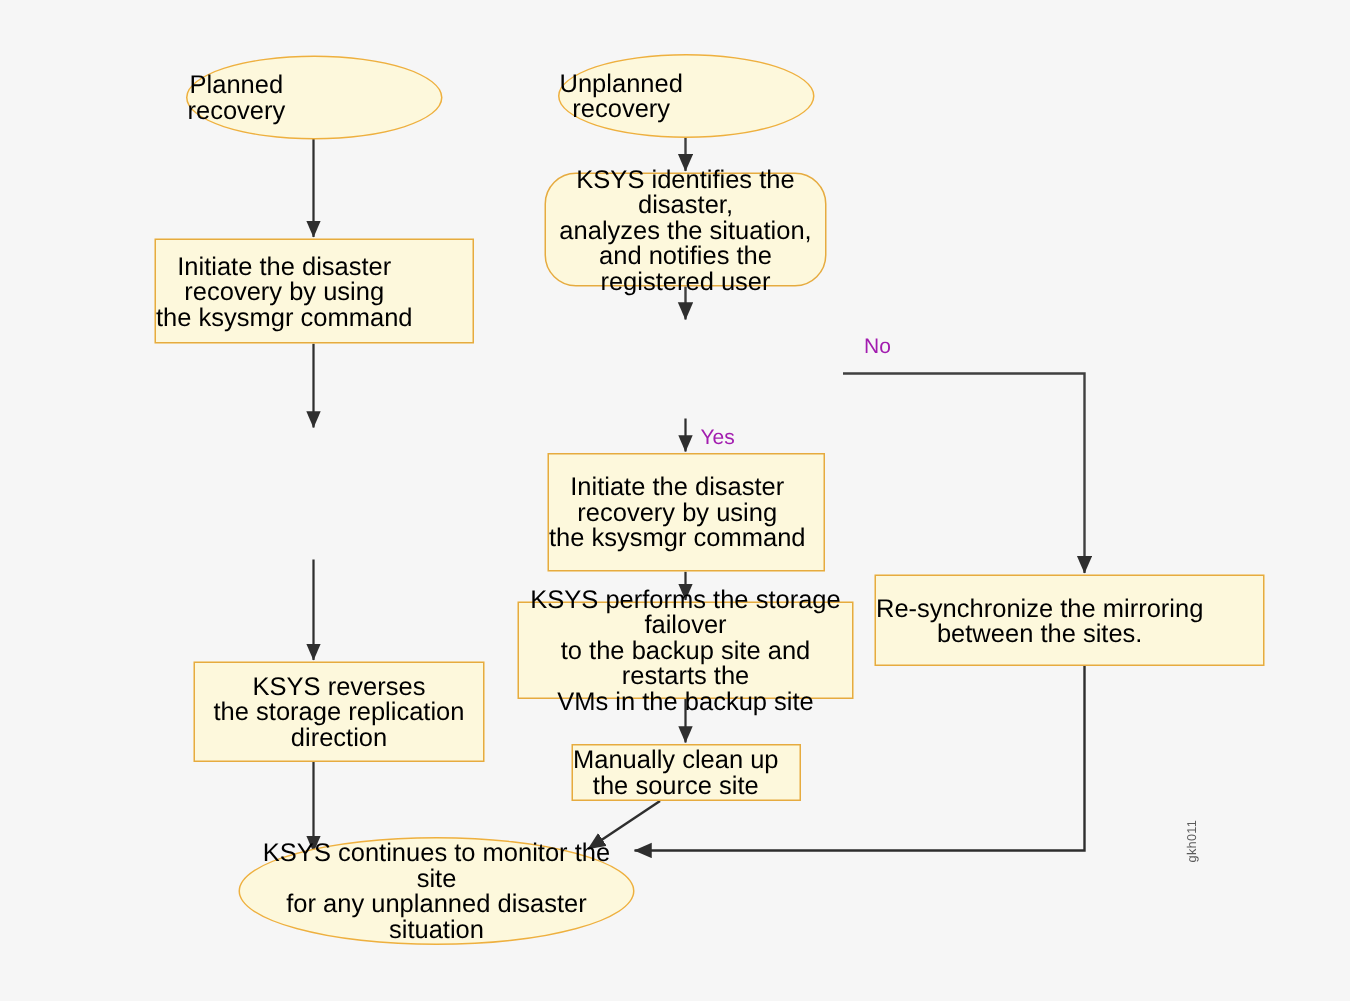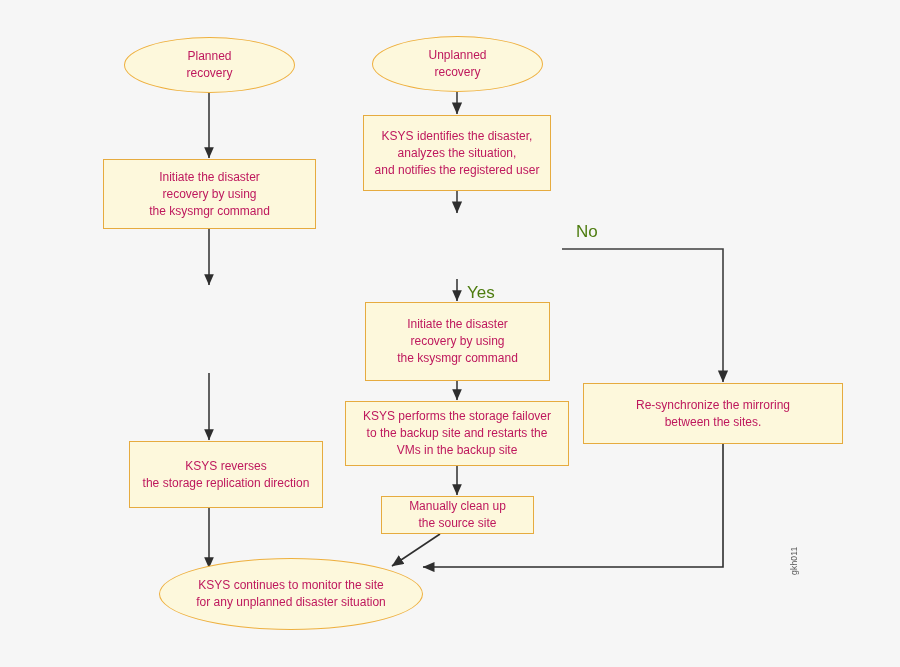--- a/index.html
+++ b/index.html
@@ -21,24 +21,23 @@
     top: 0;
     width: 900px;
     height: 667px;
     pointer-events: none;
   }
   .node {
     position: absolute;
     box-sizing: border-box;
     display: flex;
     align-items: center;
-    justify-content: center;
     text-align: center;
-    color: #be185d;
-    font-size: 12px;
+    color: #000000;
+    font-size: 17px;
     line-height: 17px;
     white-space: pre-line;
   }
   .box {
     background: #fdf8dc;
     border: 1.4px solid #e6ab3f;
   }
   .ellipse {
     background: #fdf8dc;
     border: 1.4px solid #eeb03f;
@@ -62,22 +61,22 @@
     align-items: center;
     justify-content: center;
     text-align: center;
     font-size: 13.2px;
     line-height: 17px;
     color: #1a1a1a;
     white-space: pre-line;
   }
   .edge-label {
     position: absolute;
-    font-size: 17px;
-    color: #4d7c0f;
+    font-size: 14px;
+    color: #a21caf;
     white-space: nowrap;
   }
   .watermark {
     position: absolute;
     font-size: 8.5px;
     color: #5a5a5a;
     transform: rotate(-90deg);
     transform-origin: left top;
     white-space: nowrap;
     letter-spacing: 0.2px;
@@ -130,21 +129,21 @@
   <div class="node box" style="left:129px; top:441px; width:194px; height:67px;">
     <span>KSYS reverses
 the storage replication direction</span>
   </div>
 
   <div class="node ellipse" style="left:372px; top:36px; width:171px; height:56px;">
     <span>Unplanned
 recovery</span>
   </div>
 
-  <div class="node box" style="left:363px; top:115px; width:188px; height:76px;">
+  <div class="node box" style="left:363px; top:115px; width:188px; height:76px;border-radius:21px;">
     <span>KSYS identifies the disaster,
 analyzes the situation,
 and notifies the registered user</span>
   </div>
 
 
   <div class="node box" style="left:365px; top:302px; width:185px; height:79px;">
     <span>Initiate the disaster
 recovery by using
 the ksysmgr command</span>

